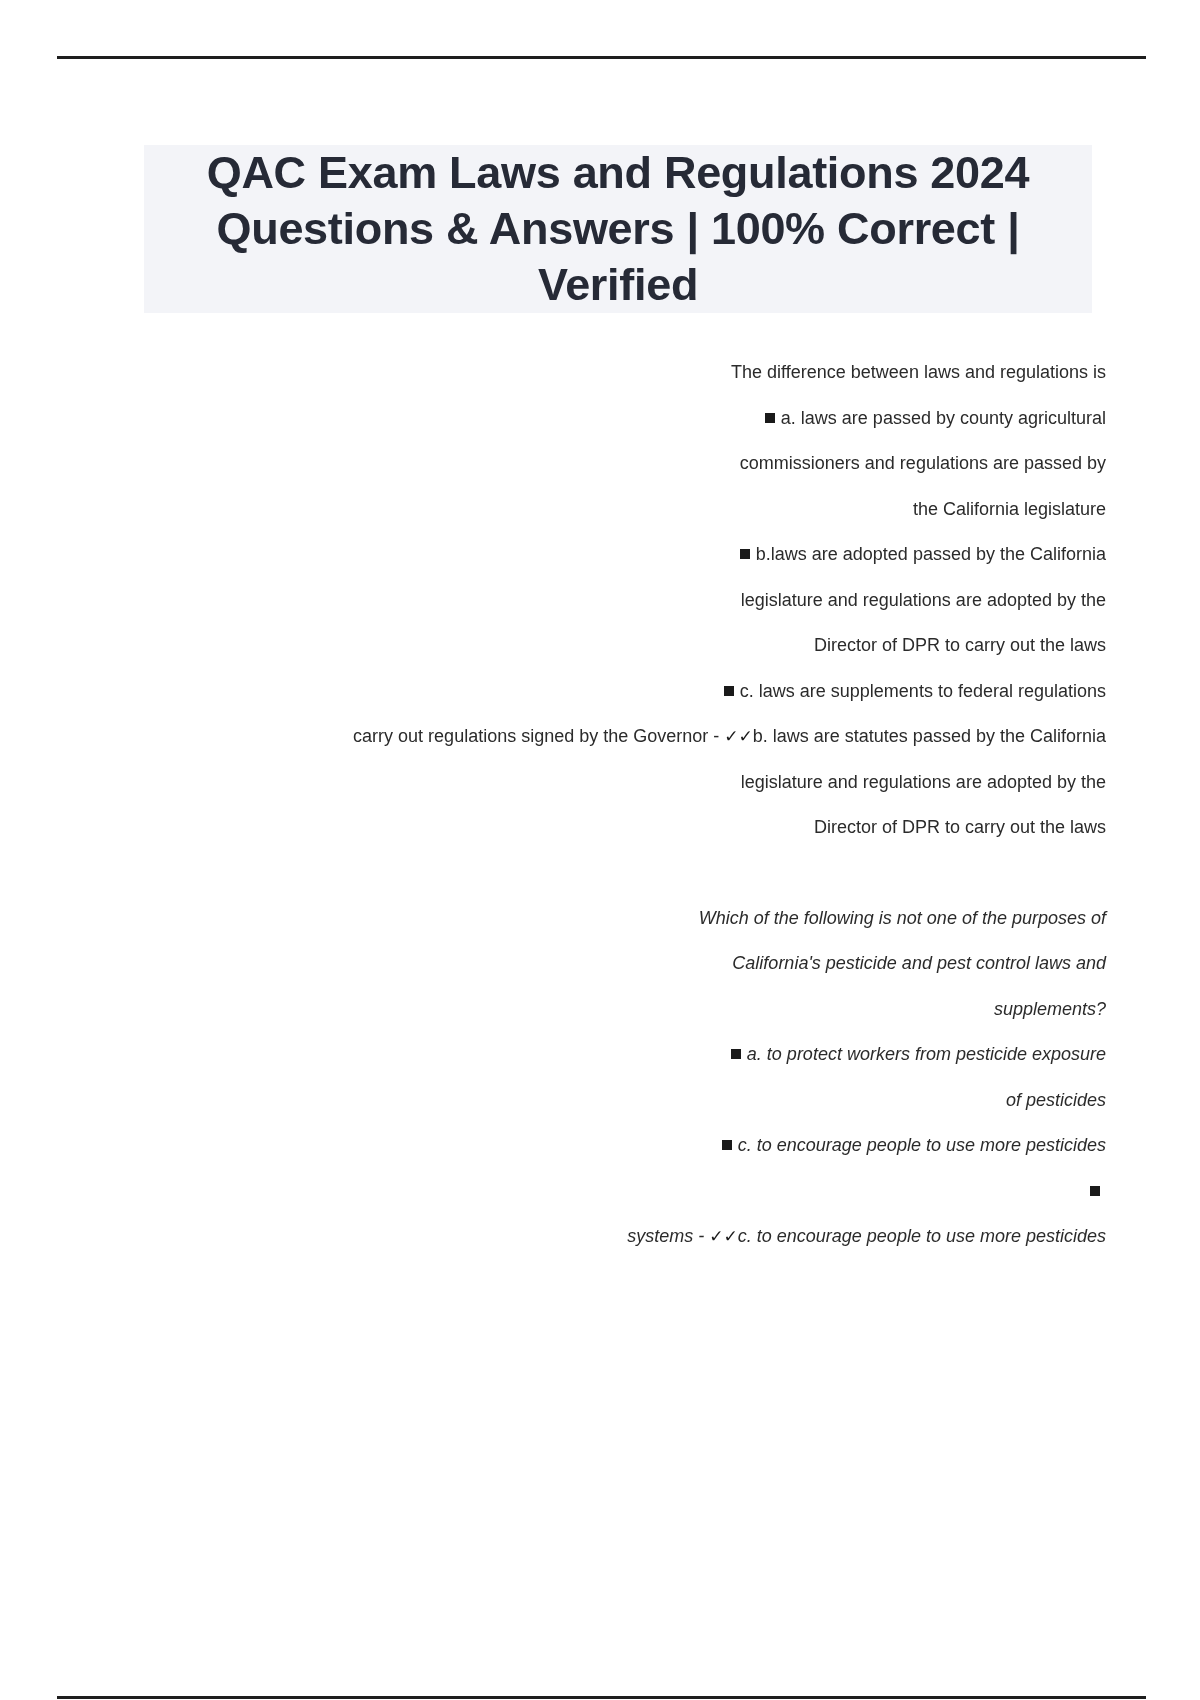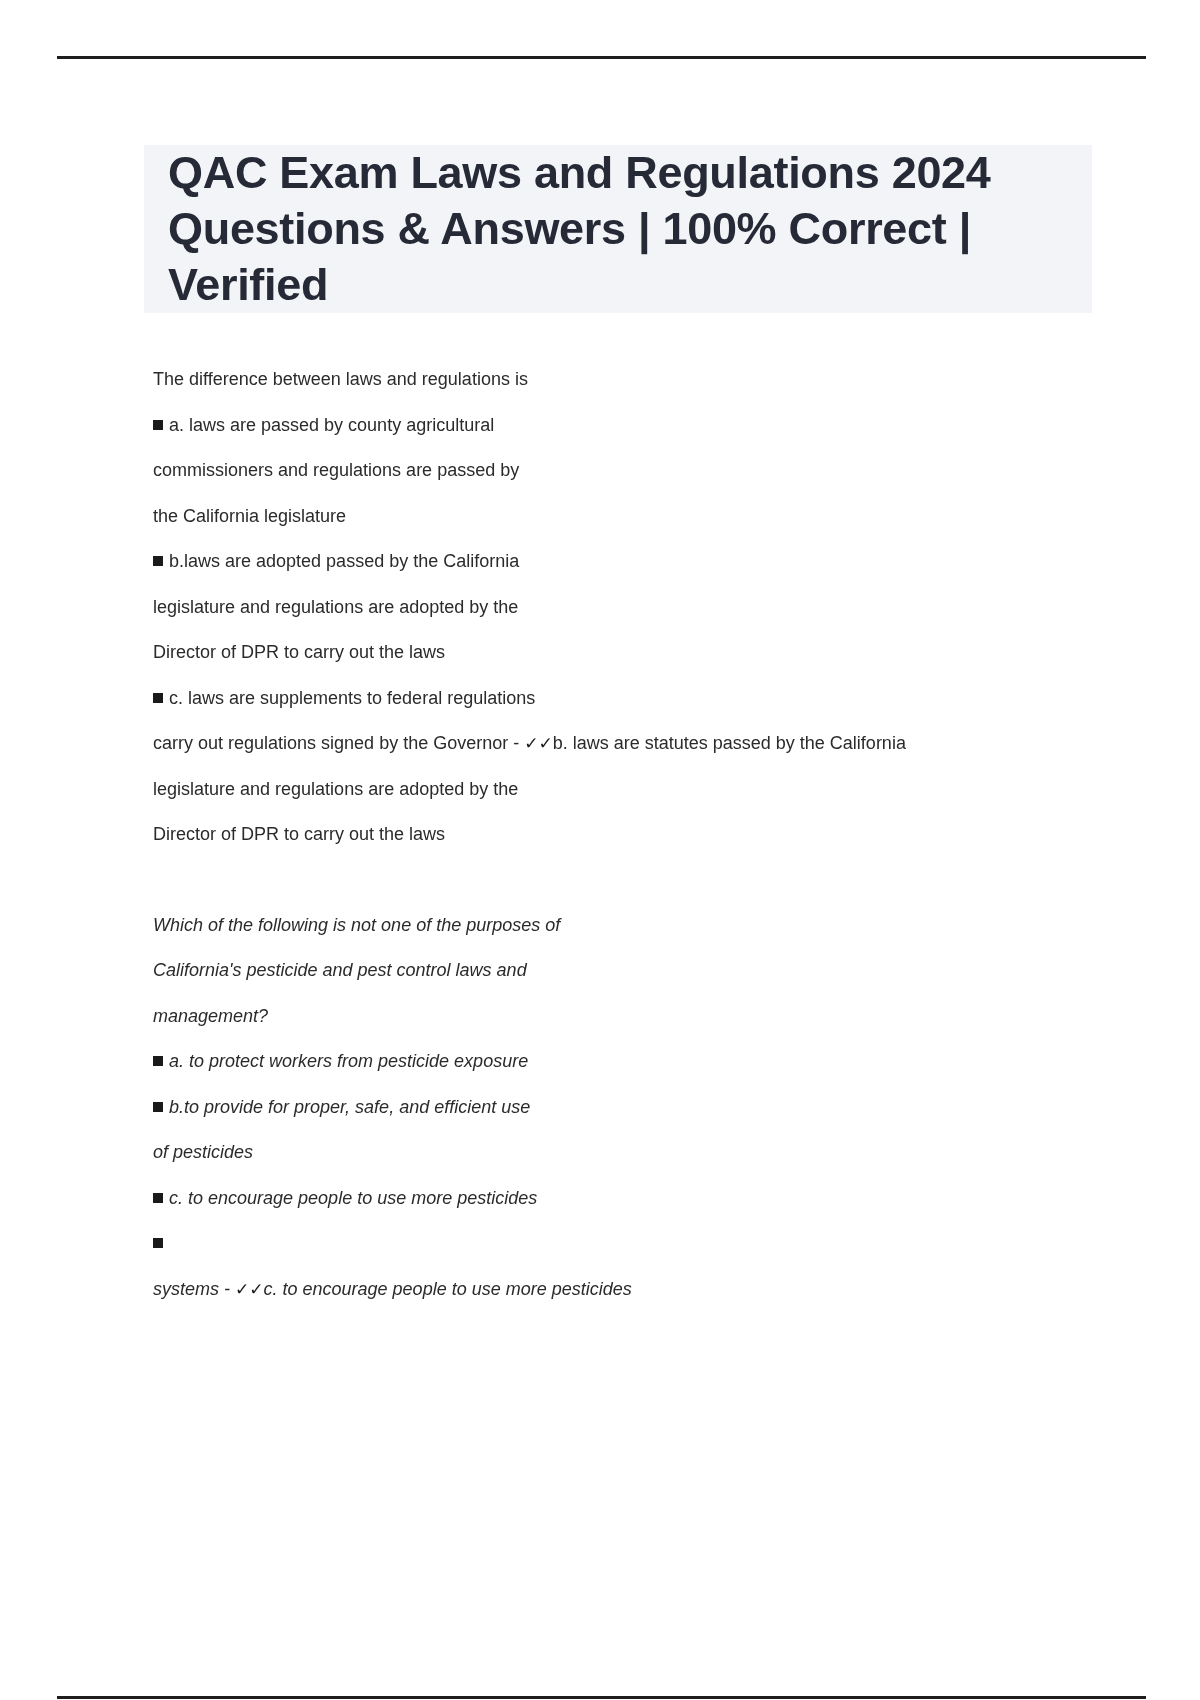--- a/index.html
+++ b/index.html
@@ -31,36 +31,38 @@
       width: 948px;
       height: 168px;
       background: #f3f4f8;
       display: flex;
       align-items: center;
       justify-content: center;
     }
     .title {
       margin: 0;
       width: 900px;
+      text-align: center;
       font-family: "Liberation Sans", sans-serif;
       font-weight: bold;
       font-size: 45px;
       line-height: 56px;
       color: #262a36;
       letter-spacing: -0.3px;
     }
 
     .content {
       position: absolute;
       left: 146px;
       top: 353px;
       width: 960px;
     }
     .qa-block {
-      margin: 7px;
+      margin: 0;
+      text-align: right;
     }
     .qa-block + .qa-block {
       margin-top: 45px;
       font-style: italic;
     }
     .line {
       height: 45.5px;
       line-height: 38px;
       font-size: 18px;
       color: #2b2b2b;
@@ -111,25 +113,24 @@
 
 
     <div class="line"><span>carry out regulations signed by the Governor - </span><span class="check">✓✓</span><span>b. laws are statutes passed by the California</span></div>
     <div class="line">legislature and regulations are adopted by the</div>
     <div class="line">Director of DPR to carry out the laws</div>
   </div>
 
   <div class="qa-block">
     <div class="line">Which of the following is not one of the purposes of</div>
     <div class="line">California's pesticide and pest control laws and</div>
-    <div class="line">management?</div>
+    <div class="line">supplements?</div>
 
     <div class="line"><span class="bullet"></span><span>a. to protect workers from pesticide exposure</span></div>
 
-    <div class="line"><span class="bullet"></span><span>b.to provide for proper, safe, and efficient use</span></div>
     <div class="line">of pesticides</div>
 
     <div class="line"><span class="bullet"></span><span>c. to encourage people to use more pesticides</span></div>
 
     <div class="line"><span class="bullet"></span></div>
 
     <div class="line"><span>systems - </span><span class="check">✓✓</span><span>c. to encourage people to use more pesticides</span></div>
   </div>
 
 </div>

